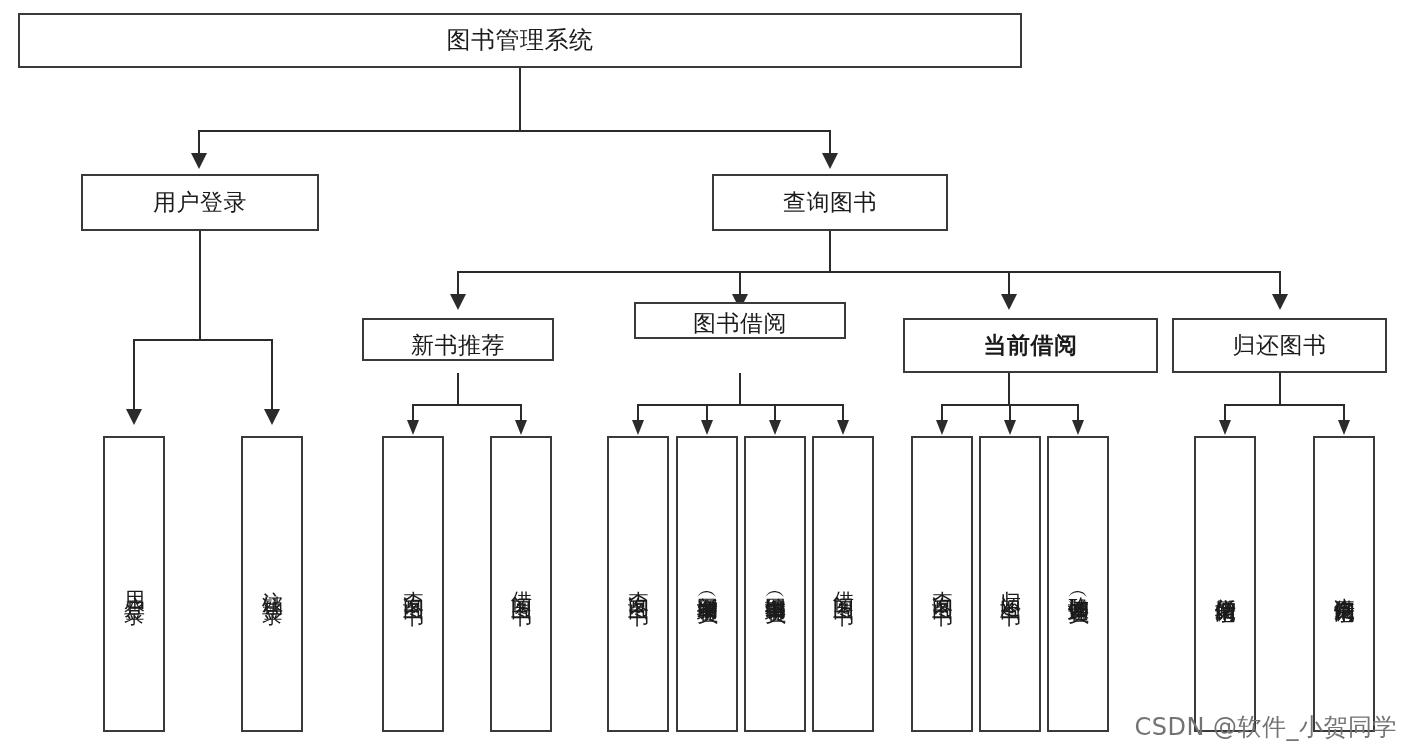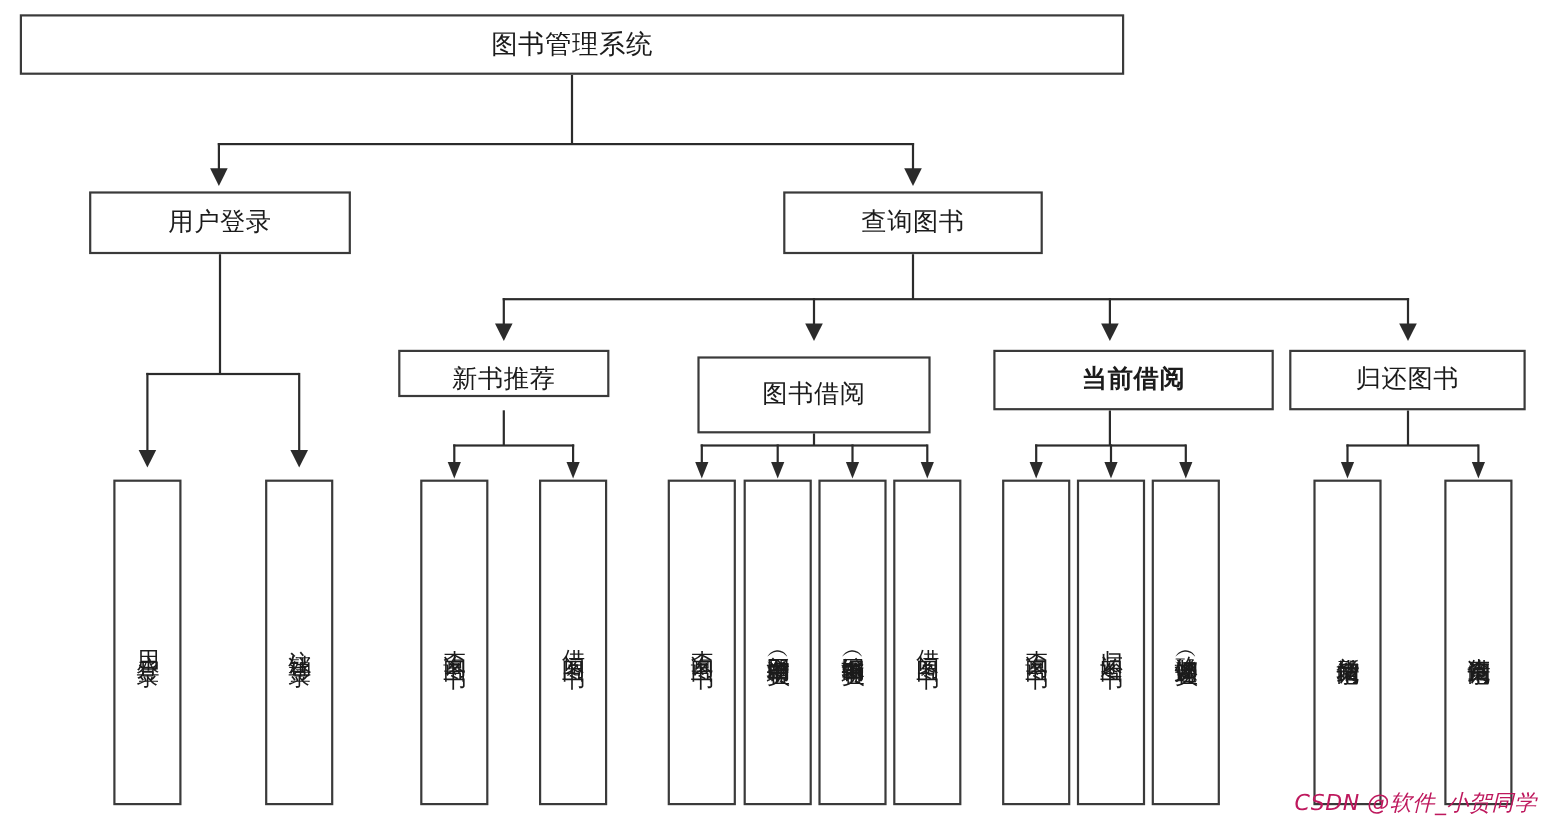--- a/index.html
+++ b/index.html
@@ -84,27 +84,26 @@
     border-left-width: 6px;
     border-right-width: 6px;
     border-top-width: 15px;
   }
 
   
   #watermark {
     position: absolute;
     right: 8px;
     bottom: 4px;
-    font-size: 20px;
-    color: #be185d;
+    font-size: 24px;
+    color: #737373;
     letter-spacing: 0.5px;
     z-index: 5;
     white-space: nowrap;
     font-family: "DejaVu Sans", "Liberation Sans", sans-serif;
-    font-style: italic;
   }
 </style>
 </head>
 <body>
 
 <div id="canvas">
 
   <div class="node root horiz" style="left:18px; top:13px; width:1004px; height:55px;">
     <span class="node-label">图书管理系统</span>
   </div>
@@ -144,21 +143,21 @@
 
   <div class="vline" style="left:1008px; top:271px; width:2px; height:25px;"></div>
   <div class="arrow" style="left:1001px; top:294px;"></div>
 
   <div class="vline" style="left:1279px; top:271px; width:2px; height:25px;"></div>
   <div class="arrow" style="left:1272px; top:294px;"></div>
 
   <div class="node horiz" style="left:362px; top:318px; width:192px; height:43px;align-items:flex-end;">
     <span class="node-label">新书推荐</span>
   </div>
-  <div class="node horiz" style="left:634px; top:324px; width:212px; height:70px;">
+  <div class="node horiz" style="left:634px; top:302px; width:212px; height:37px;align-items:flex-end;">
     <span class="node-label">图书借阅</span>
   </div>
   <div class="node horiz" style="left:903px; top:318px; width:255px; height:55px;font-weight:bold;">
     <span class="node-label">当前借阅</span>
   </div>
   <div class="node horiz" style="left:1172px; top:318px; width:215px; height:55px;">
     <span class="node-label">归还图书</span>
   </div>
 
   <div class="vline" style="left:457px; top:373px; width:2px; height:32px;"></div>

